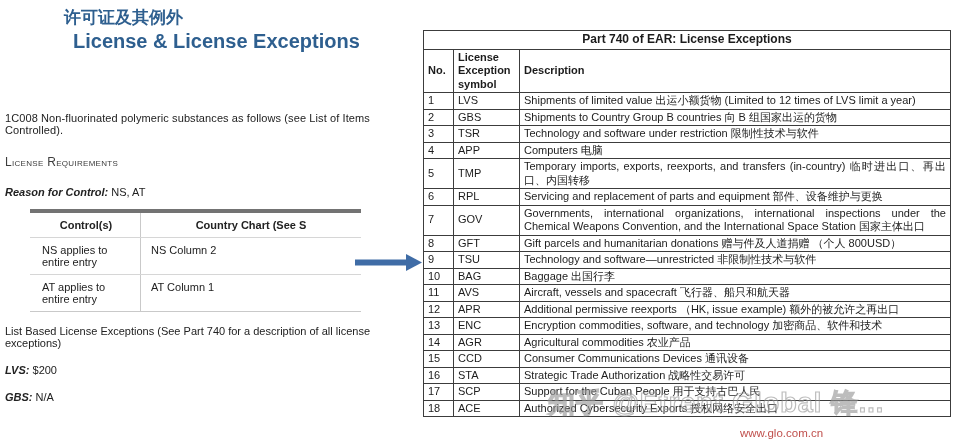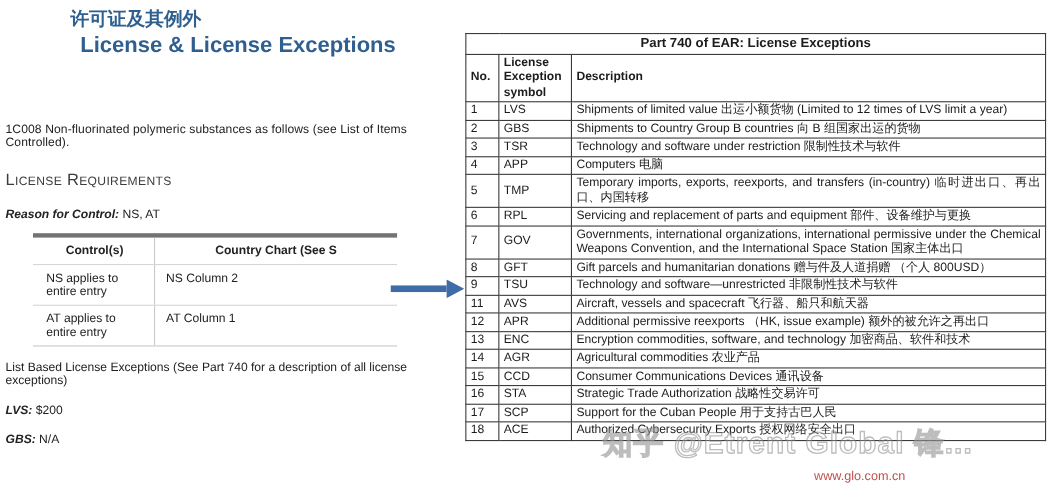--- a/index.html
+++ b/index.html
@@ -6,21 +6,21 @@
   .stage{
     position:relative;width:953px;height:447px;background:#ffffff;overflow:hidden;
     font-family:"Liberation Sans",sans-serif;color:#1c1c1c;
   }
   
   .title-block{position:absolute;left:64px;top:7px;color:var(--title-blue,#2e5f8f);line-height:1.25;}
   .title-zh{font-size:17px;font-weight:bold;}
   .title-en{font-size:20px;font-weight:bold;margin-left:9px;margin-top:1px;}
   .doc{position:absolute;left:5px;top:112px;width:416px;font-size:11px;color:#222;}
   .doc-heading{font-weight:500;letter-spacing:.1px;}
-  .req-label{margin-top:19px;font-variant:small-caps;font-size:15px;color:#3d3d3d;letter-spacing:.3px;}
+  .req-label{margin-top:19px;font-variant:small-caps;font-size:12px;color:#3d3d3d;letter-spacing:.3px;}
   .reason-line{margin-top:17px;}
   .bi{font-weight:bold;font-style:italic;}
   .control-table{margin-top:11px;margin-left:25px;width:331px;overflow:hidden;border-top:4px solid #737373;border-bottom:1px solid #c9c9c9;}
   .control-table .row{display:flex;border-bottom:1px solid #d6d6d6;}
   .control-table .row:last-child{border-bottom:none;}
   .control-table .c1{width:178px;box-sizing:border-box;padding:6px 10px 6px 12px;border-right:1px solid #c9c9c9;}
   .control-table .c2{width:220px;box-sizing:border-box;padding:6px 10px;flex:none;}
   .control-table .hdr{font-weight:bold;}
   .control-table .hdr .c1,.control-table .hdr .c2{text-align:center;white-space:nowrap;}
   .list-line{margin-top:13px;}
@@ -138,35 +138,40 @@
 
     <tr>
       <td>6</td>
       <td>RPL</td>
       <td class="desc">Servicing and replacement of parts and equipment 部件、设备维护与更换</td>
     </tr>
 
     <tr>
       <td>7</td>
       <td>GOV</td>
-      <td class="desc">Governments, international organizations, international permissive under the Chemical Weapons Convention, and the International Space Station 国家主体出口</td>
+      <td class="desc">Governments, international organizations, international inspections under the Chemical Weapons Convention, and the International Space Station 国家主体出口</td>
     </tr>
 
     <tr>
       <td>8</td>
       <td>GFT</td>
       <td class="desc">Gift parcels and humanitarian donations 赠与件及人道捐赠 （个人 800USD）</td>
     </tr>
 
     <tr>
       <td>9</td>
       <td>TSU</td>
       <td class="desc">Technology and software—unrestricted 非限制性技术与软件</td>
     </tr>
 
+    <tr>
+      <td>10</td>
+      <td>BAG</td>
+      <td class="desc">Baggage 出国行李</td>
+    </tr>
 
     <tr>
       <td>11</td>
       <td>AVS</td>
       <td class="desc">Aircraft, vessels and spacecraft 飞行器、船只和航天器</td>
     </tr>
 
     <tr>
       <td>12</td>
       <td>APR</td>

